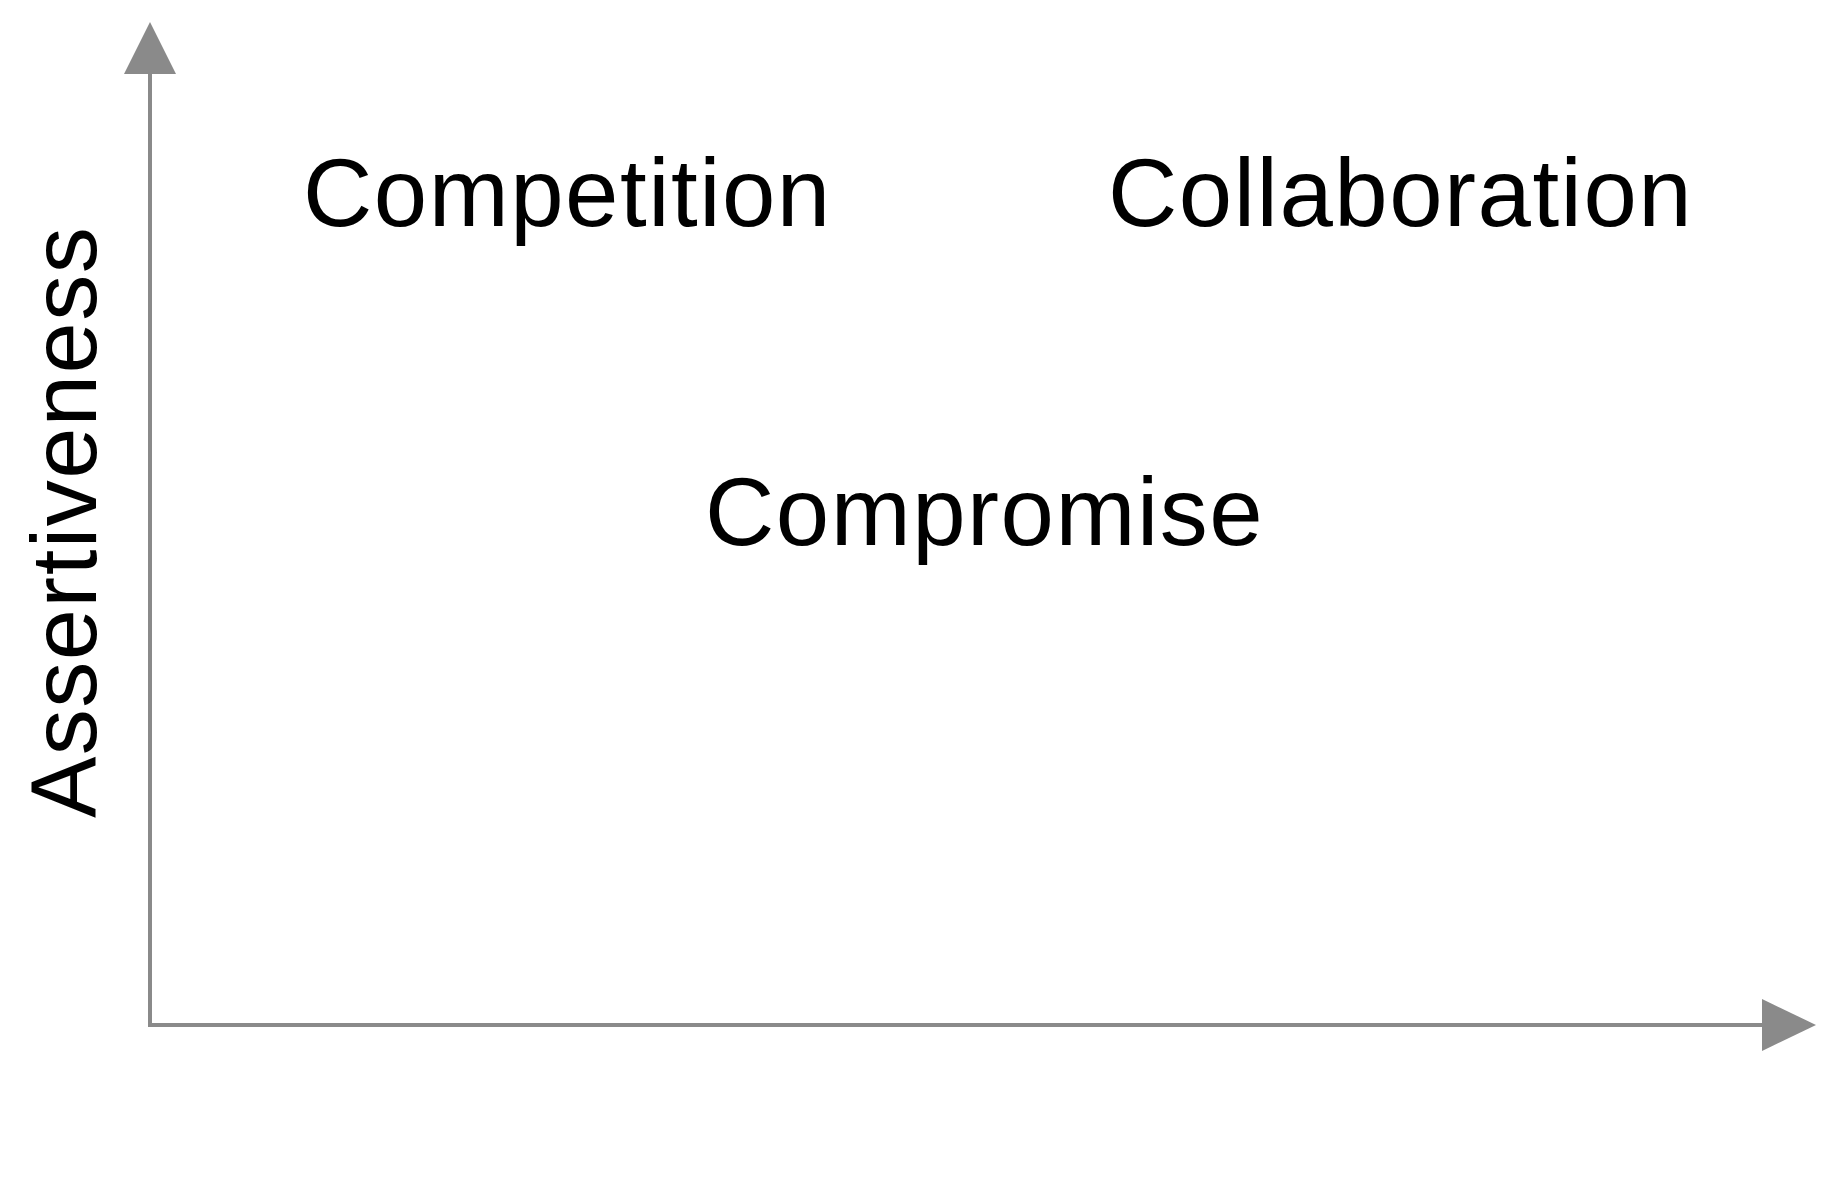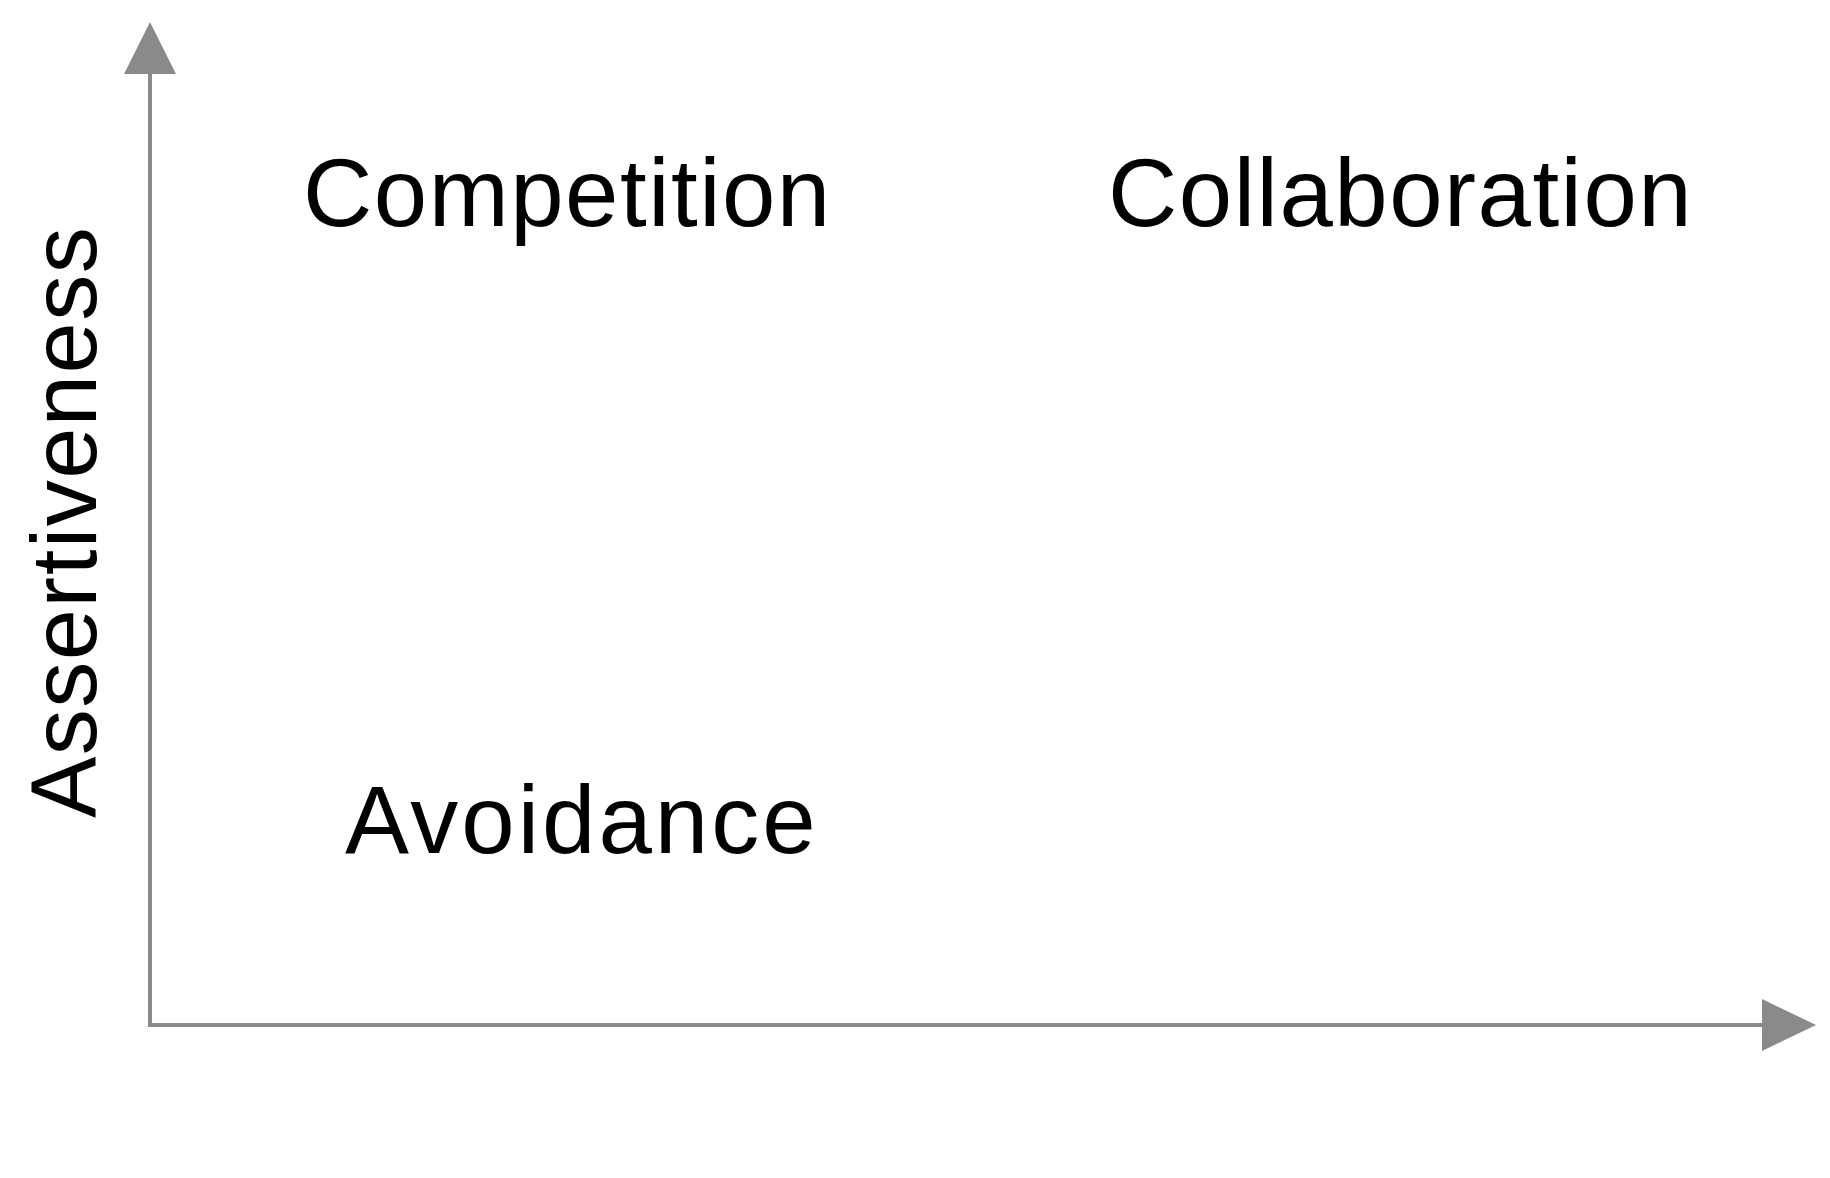--- a/index.html
+++ b/index.html
@@ -40,20 +40,20 @@
     <g>
       <line x1="148" y1="1025" x2="1765" y2="1025" stroke="#8a8a8a" stroke-width="4"></line>
       <polygon points="1816,1025 1762,999 1762,1051" fill="#8a8a8a"></polygon>
     </g>
   </svg>
 
   <div class="label" style="left:303px; top:145px;">Competition</div>
 
   <div class="label" style="left:1108px; top:145px;">Collaboration</div>
 
+  <div class="label" style="left:705px; top:464px;">Compromise</div>
 
-  <div class="label" style="left:345px; top:772px; letter-spacing:3px;">Avoidance</div>
 
 
 
   <div class="ylabel" style="left:18px; top:818px;">Assertiveness</div>
 
 </div>
 
 </body></html>

